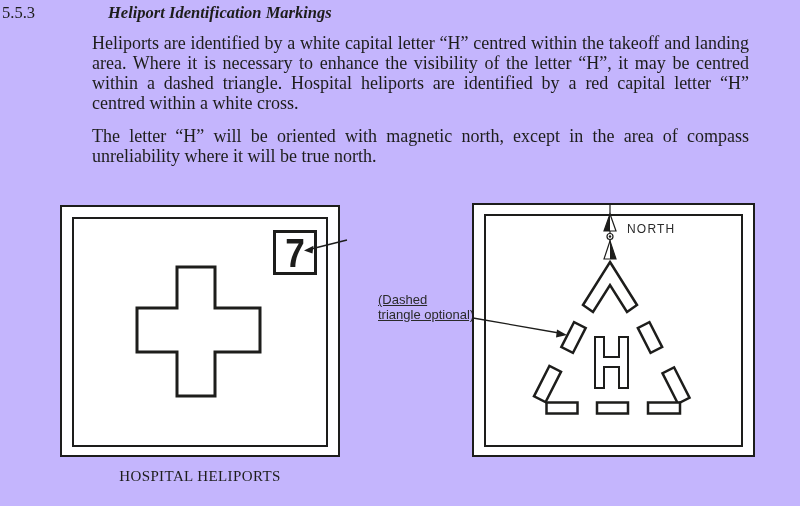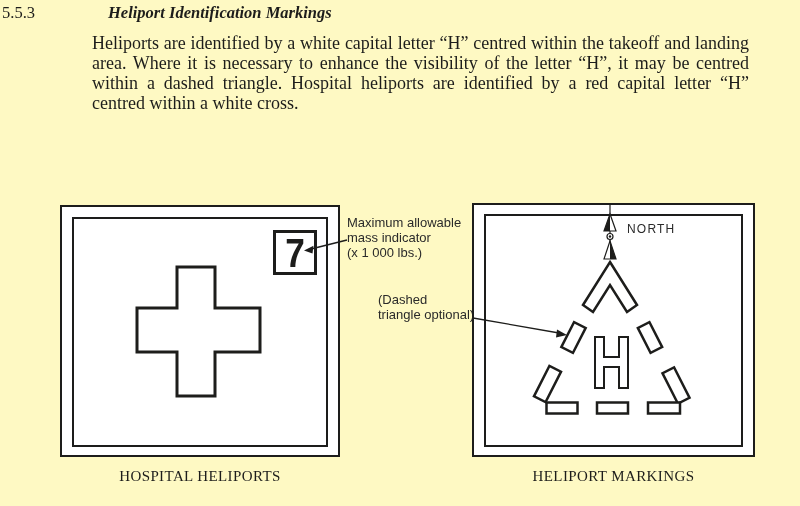--- a/index.html
+++ b/index.html
@@ -1,16 +1,16 @@
 <!DOCTYPE html>
 <html><head>
 <meta charset="utf-8">
 <style>
   html,body{margin:0;padding:0;background:#fff;}
-  .page{position:relative;width:800px;height:506px;background:#fef9c3;overflow:hidden;
+  .page{position:relative;width:800px;height:506px;background:#c4b5fd;overflow:hidden;
         font-family:"Liberation Serif",serif;color:#1d1d1b;}
   .abs{position:absolute;}
   .secnum{left:2px;top:3px;font-size:16.5px;}
   .heading{left:108px;top:3px;font-size:16.5px;font-weight:bold;font-style:italic;}
   .para{left:92px;width:657px;font-size:18px;line-height:20px;text-align:justify;}
   .para1{top:33px;}
   .para2{top:126px;}
   .box{position:absolute;border:2.5px solid #1d1d1b;background:#fff;box-sizing:border-box;}
   .massbox{position:absolute;border:3px solid #1d1d1b;box-sizing:border-box;
            display:flex;align-items:center;justify-content:center;}
@@ -30,43 +30,38 @@
 </style>
 </head>
 <body>
 
 <div class="page">
 
   <div class="abs secnum">5.5.3</div>
   <div class="abs heading">Heliport Identification Markings</div>
 
   <div class="abs para para1">Heliports are identified by a white capital letter “H” centred within the takeoff and landing area. Where it is necessary to enhance the visibility of the letter “H”, it may be centred within a dashed triangle. Hospital heliports are identified by a red capital letter “H” centred within a white cross.</div>
+  <div class="abs para para2">The letter “H” will be oriented with magnetic north, except in the area of compass unreliability where it will be true north.</div>
 
   <div class="box" style="left:60px;top:205px;width:280px;height:252px;"></div>
   <div class="box" style="left:72px;top:217px;width:256px;height:230px;"></div>
   <div class="massbox" style="left:273px;top:230px;width:44px;height:45px;">
     <span class="mass7">7</span>
   </div>
   <div class="abs crossH">H</div>
   <div class="abs cap-left caption">HOSPITAL HELIPORTS</div>
 
-  <div class="abs ann" style="left:347px;top:215px;">
-    <span>Maximum allowable</span>
-    <span>mass indicator</span>
-    <span>(x 1 000 lbs.)</span>
-  </div>
-  <div class="abs ann" style="left:378px;top:292px;">
+  <div class="abs ann" style="left:378px;top:292px;text-decoration:underline;">
     <span>(Dashed</span>
     <span>triangle optional)</span>
   </div>
 
   <div class="box" style="left:472px;top:203px;width:283px;height:254px;"></div>
   <div class="box" style="left:484px;top:214px;width:259px;height:233px;"></div>
   <div class="abs north-label">NORTH</div>
-  <div class="abs cap-right caption">HELIPORT MARKINGS</div>
 
   <svg class="overlay" width="800" height="506" viewBox="0 0 800 506">
 
     <g>
       <path d="M177 267 h38 v41 h45 v44 h-45 v44 h-38 v-44 h-40 v-44 h40 Z" fill="#ffffff" stroke="#1d1d1b" stroke-width="3"></path>
     </g>
 
     <g>
       <path d="M347 240 L311 249" fill="none" stroke="#1d1d1b" stroke-width="1.3"></path>
       <polygon points="304,250.5 313.5,245.8 312.5,253.5" fill="#1d1d1b"></polygon>

